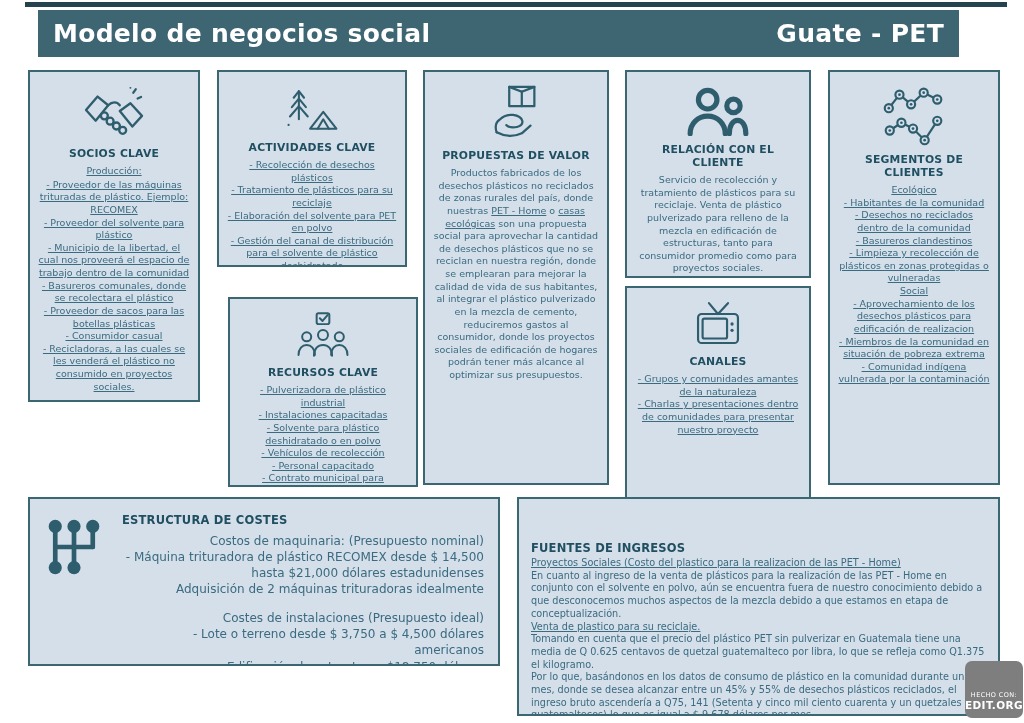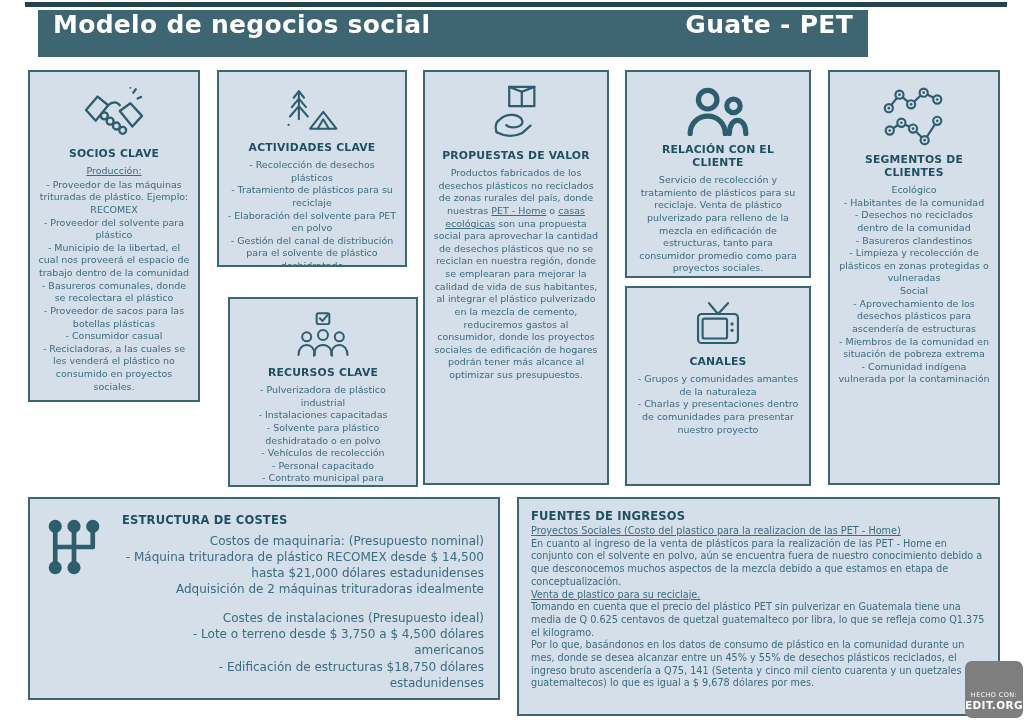--- a/index.html
+++ b/index.html
@@ -3,31 +3,31 @@
 <meta charset="utf-8">
 <style>
   :root{
     --header-bg:#3e6572; --header-text:#ffffff; --box-bg:#d5dfea; --box-border:#3a6772;
     --title-text:#1f4f61; --body-text:#3a6b80; --badge-bg:#7e7e7e; --topline:#24434e; --icon-color:#2e5d6d;
   }
   *{margin:0;padding:0;box-sizing:border-box;}
   html,body{width:1024px;height:723px;}
   body{position:relative;background:#ffffff;font-family:"DejaVu Sans",sans-serif;overflow:hidden;}
   .topline{position:absolute;left:25px;top:2px;width:982px;height:5px;background:var(--topline);}
-  .header{position:absolute;left:38px;top:10px;width:830px;height:47px;background:var(--header-bg);
-    color:var(--header-text);display:flex;justify-content:space-between;
+  .header{position:absolute;left:38px;top:10px;width:921px;height:47px;background:var(--header-bg);
+    color:var(--header-text);display:flex;align-items:center;justify-content:space-between;
     padding:0 15px;font-weight:bold;font-size:25px;letter-spacing:.3px;}
   .box{position:absolute;background:var(--box-bg);border:2px solid var(--box-border);
     color:var(--body-text);overflow:hidden;padding:8px 8px;}
   .icon-wrap{display:flex;justify-content:center;align-items:center;margin-top:4px;color:var(--icon-color);}
   .box-title{font-weight:bold;color:var(--title-text);text-align:center;font-size:10.8px;
     letter-spacing:.2px;margin:7px 0 5px 0;}
   .box-body{font-size:9.5px;line-height:1.33;text-align:center;}
   .box-body.left{text-align:center;}
-  .li{margin:0;}
+  .li{margin:0;text-decoration:underline;}
   .u{text-decoration:underline;}
   .intro{text-decoration:underline;margin-bottom:1px;}
   
   .bottom-box{padding:14px 14px;}
   .costes-flex{display:flex;gap:16px;align-items:flex-start;}
   .costes-icon{flex:0 0 62px;color:var(--icon-color);margin-top:4px;}
   .bottom-title{font-weight:bold;color:var(--title-text);font-size:11.5px;letter-spacing:.2px;margin-bottom:6px;text-align:left;}
   .bottom-body{font-size:12px;line-height:1.34;text-align:right;}
   .cost-line{min-height:13px;}
   .ing-body{font-size:9.7px;line-height:1.31;text-align:left;}
@@ -149,21 +149,21 @@
       <circle cx="22" cy="15" r="9"></circle>
       <path d="M5 48 c0 -10 7.5 -17 17 -17 c9.5 0 17 7 17 17"></path>
       <circle cx="47" cy="21" r="6.5"></circle>
       <path d="M43 48 c0 -8 3.5 -13 8 -13 c4.5 0 8 5 8 13"></path>
     </svg>
   </div>
   <div class="box-title">RELACIÓN CON EL CLIENTE</div>
   <div class="box-body">Servicio de recolección y tratamiento de plásticos para su reciclaje. Venta de plástico pulverizado para relleno de la mezcla en edificación de estructuras, tanto para consumidor promedio como para proyectos sociales.</div>
 </div>
 
-<div class="box" style="left:625px;top:286px;width:186px;height:200px;">
+<div class="box" style="left:625px;top:286px;width:186px;height:248px;">
   <div class="icon-wrap">
     <svg width="58" height="48" viewBox="0 0 64 48" fill="none" stroke="currentColor" stroke-width="2.4" stroke-linecap="round" stroke-linejoin="round">
       <path d="M22 1 L32 13 M43 1 L32 13"></path>
       <rect x="10" y="13" width="44" height="32" rx="4"></rect>
       <rect x="15" y="18" width="27" height="22" rx="2"></rect>
       <circle cx="47.5" cy="24" r="1.8" fill="currentColor" stroke="none"></circle>
       <circle cx="47.5" cy="31" r="1.8" fill="currentColor" stroke="none"></circle>
     </svg>
   </div>
   <div class="box-title">CANALES</div>
@@ -207,27 +207,27 @@
   </div>
   <div class="box-title">SEGMENTOS DE CLIENTES</div>
   <div class="box-body left">
 
   <div class="li">Ecológico</div>
       <div class="li">- Habitantes de la comunidad</div>
       <div class="li">- Desechos no reciclados dentro de la comunidad</div>
       <div class="li">- Basureros clandestinos</div>
       <div class="li">- Limpieza y recolección de plásticos en zonas protegidas o vulneradas</div>
       <div class="li">Social</div>
-      <div class="li">- Aprovechamiento de los desechos plásticos para ascendería de estructuras</div>
+      <div class="li">- Aprovechamiento de los desechos plásticos para edificación de realizacion</div>
       <div class="li">- Miembros de la comunidad en situación de pobreza extrema</div>
       <div class="li">- Comunidad indígena vulnerada por la contaminación</div>
     </div>
 </div>
 
-<div class="box bottom-box" style="left:28px;top:497px;width:472px;height:203px;">
+<div class="box bottom-box" style="left:28px;top:497px;width:472px;height:169px;">
   <div class="costes-flex">
     <div class="costes-icon">
       <svg width="60" height="60" viewBox="0 0 64 64" fill="none" stroke="currentColor" stroke-width="5" stroke-linecap="round">
         <path d="M12 12 V52"></path>
           <path d="M32 12 V52"></path>
           <path d="M52 12 V32"></path>
           <path d="M12 32 H52"></path>
         <g fill="currentColor" stroke="none">
           <circle cx="12" cy="10" r="7"></circle>
             <circle cx="32" cy="10" r="7"></circle>
@@ -247,21 +247,21 @@
           <div class="cost-line"></div>
           <div class="cost-line">Costes de instalaciones (Presupuesto ideal)</div>
           <div class="cost-line">- Lote o terreno desde $ 3,750 a $ 4,500 dólares americanos</div>
           <div class="cost-line">- Edificación de estructuras $18,750 dólares estadunidenses</div>
         </div>
     </div>
   </div>
 </div>
 
 <div class="box bottom-box" style="left:517px;top:497px;width:483px;height:219px;padding:10px 12px;">
-  <div class="bottom-title" style="margin-bottom:2px;">FUENTES DE INGRESOS</div>
+  <div class="bottom-title" style="margin-bottom:2px;margin-top:32px;">FUENTES DE INGRESOS</div>
   <div class="ing-body">
     <div><span class="u">Proyectos Sociales (Costo del plastico para la realizacion de las PET - Home)</span></div>
     <div>En cuanto al ingreso de la venta de plásticos para la realización de las PET - Home en conjunto con el solvente en polvo, aún se encuentra fuera de nuestro conocimiento debido a que desconocemos muchos aspectos de la mezcla debido a que estamos en etapa de conceptualización.</div>
     <div><span class="u">Venta de plastico para su reciclaje.</span></div>
     <div>Tomando en cuenta que el precio del plástico PET sin pulverizar en Guatemala tiene una media de Q 0.625 centavos de quetzal guatemalteco por libra, lo que se refleja como Q1.375 el kilogramo.</div>
     <div>Por lo que, basándonos en los datos de consumo de plástico en la comunidad durante un mes, donde se desea alcanzar entre un 45% y 55% de desechos plásticos reciclados, el ingreso bruto ascendería a Q75, 141 (Setenta y cinco mil ciento cuarenta y un quetzales guatemaltecos) lo que es igual a $ 9,678 dólares por mes.</div>
   </div>
 </div>
 
 <div class="badge">

